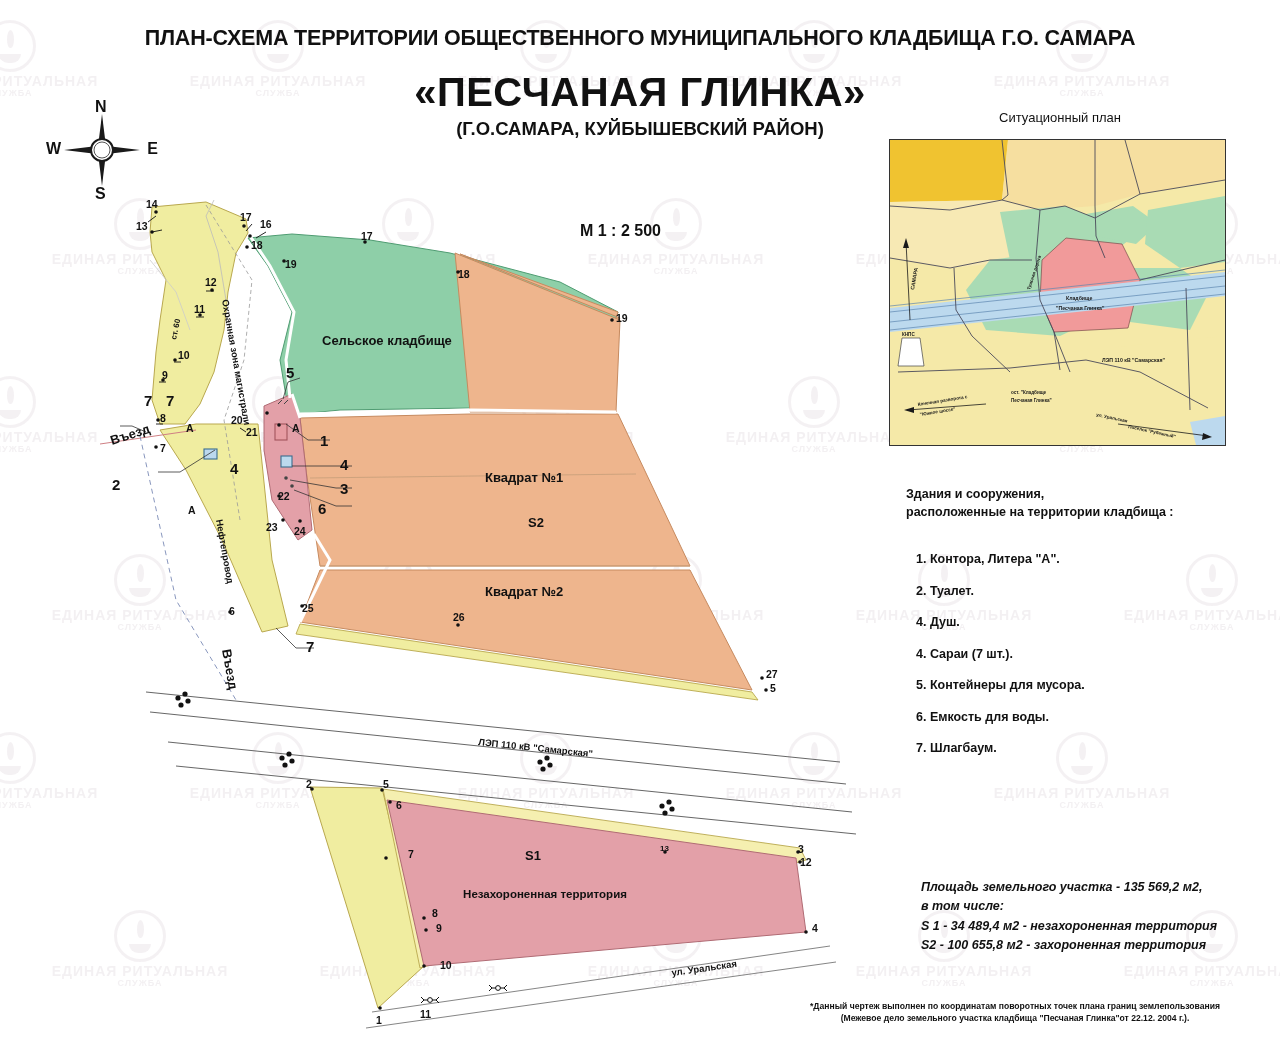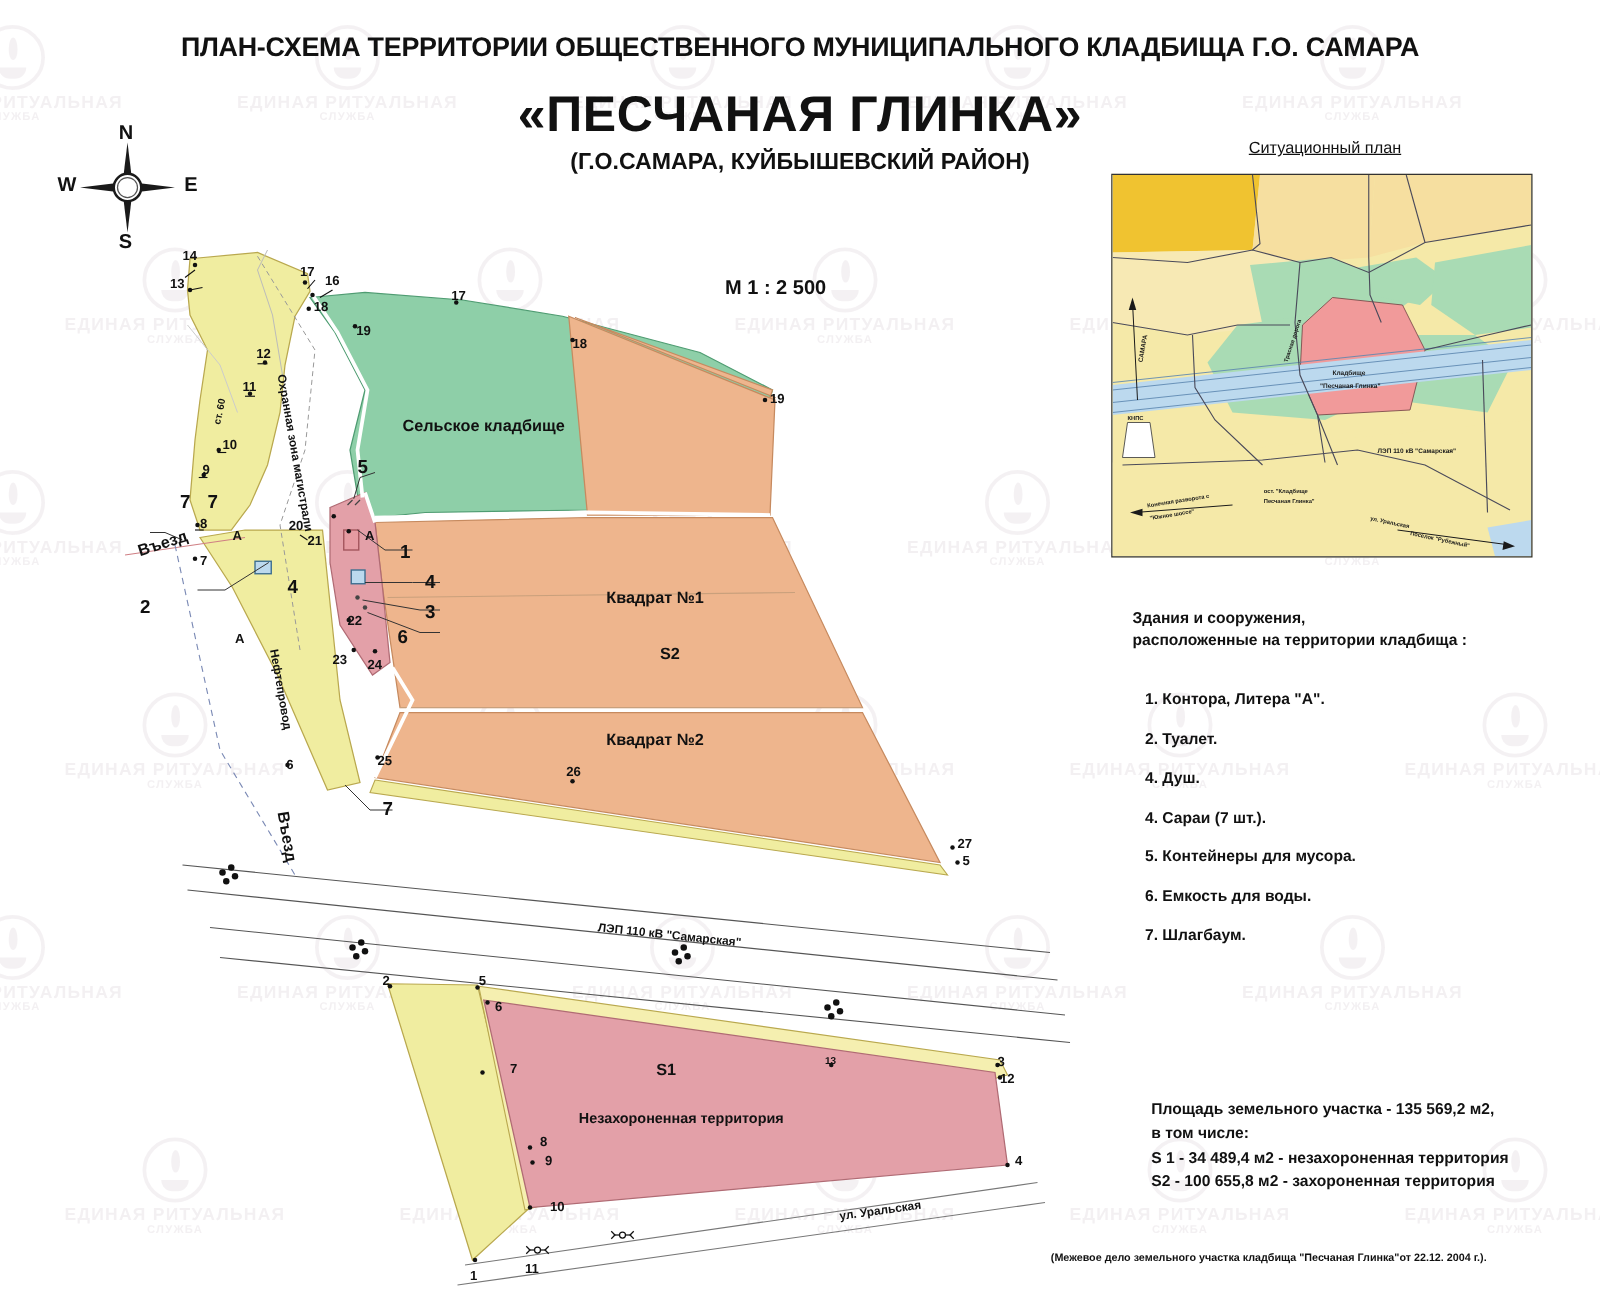--- a/index.html
+++ b/index.html
@@ -35,34 +35,34 @@
   
   .compass{position:absolute;left:46px;top:100px;width:112px;height:100px;z-index:6;}
   .compass .cl{position:absolute;font-size:16px;font-weight:bold;}
   .compass .n{left:49px;top:-2px;}
   .compass .s{left:49px;bottom:-3px;}
   .compass .w{left:0px;top:40px;}
   .compass .e{right:0px;top:40px;}
 
   
   .inset-caption{position:absolute;left:930px;top:110px;width:260px;text-align:center;
-     font-size:13px;z-index:6;text-decoration:underline;}
+     font-size:13px;z-index:6;}
   .inset-box{position:absolute;left:889px;top:139px;width:335px;height:305px;
      border:1px solid #333;background:#f3efcf;overflow:hidden;z-index:5;}
   .inset-box svg{display:block;}
   .ins-t{font-family:"Liberation Sans",sans-serif;font-size:5.2px;font-weight:bold;fill:#1a1a1a;}
   .ins-t2{font-family:"Liberation Sans",sans-serif;font-size:4.6px;font-weight:bold;fill:#1a1a1a;}
 
   
   .legend-head{position:absolute;left:906px;top:485px;width:340px;
      font-size:12.5px;font-weight:bold;line-height:1.45;z-index:6;}
   .legend-list{position:absolute;left:916px;top:552px;width:330px;z-index:6;}
   .legend-list .li{font-size:12.5px;font-weight:bold;margin-bottom:17.5px;}
   .areas{position:absolute;left:921px;top:878px;width:340px;z-index:6;}
-  .areas div{font-size:12.5px;font-weight:bold;line-height:1.55;}
+  .areas div{font-size:12.5px;font-weight:bold;line-height:1.55;font-style:italic;}
   .footnote{position:absolute;left:760px;top:1000px;width:510px;text-align:center;z-index:6;}
   .footnote div{font-size:8.6px;font-weight:bold;line-height:1.45;}
 
   
   .mapwrap{position:absolute;left:0;top:0;width:900px;height:1046px;z-index:4;}
   .mapwrap svg{display:block;}
   .vnum{font-family:"Liberation Sans",sans-serif;font-size:10.5px;font-weight:bold;fill:#111;}
   .vnum-s{font-family:"Liberation Sans",sans-serif;font-size:8px;font-weight:bold;fill:#111;}
   .bnum{font-family:"Liberation Sans",sans-serif;font-size:15px;font-weight:bold;fill:#111;}
   .areatxt{font-family:"Liberation Sans",sans-serif;font-size:13px;font-weight:bold;fill:#111;}
@@ -335,20 +335,21 @@
     </div>
 
   <div class="areas">
     <div>Площадь земельного участка - 135 569,2 м2,</div>
     <div>в том числе:</div>
     <div>S 1 - 34 489,4 м2 - незахороненная территория</div>
     <div>S2 - 100 655,8 м2 - захороненная территория</div>
   </div>
 
   <div class="footnote">
+    <div>*Данный чертеж выполнен по координатам поворотных точек плана границ землепользования</div>
     <div>(Межевое дело земельного участка кладбища "Песчаная Глинка"от 22.12. 2004 г.).</div>
   </div>
 
   <div class="mapwrap">
   <svg width="900" height="1046" viewBox="0 0 900 1046">
 
     <path d="M152,207 L206,202 L246,219 L248,233 L236,253 L228,292 L224,330 L214,372 L200,404 L185,424
              L160,424 L152,400 L156,352 L160,320 L166,280 L152,252 L150,232 Z" fill="#f0eda0" stroke="#b9a84e" stroke-width="1"></path>
 
     <path d="M160,430 L196,424 L258,424 L272,560 L288,626 L262,632 L222,540 L186,470 Z" fill="#f0eda0" stroke="#b9a84e" stroke-width="1"></path>

